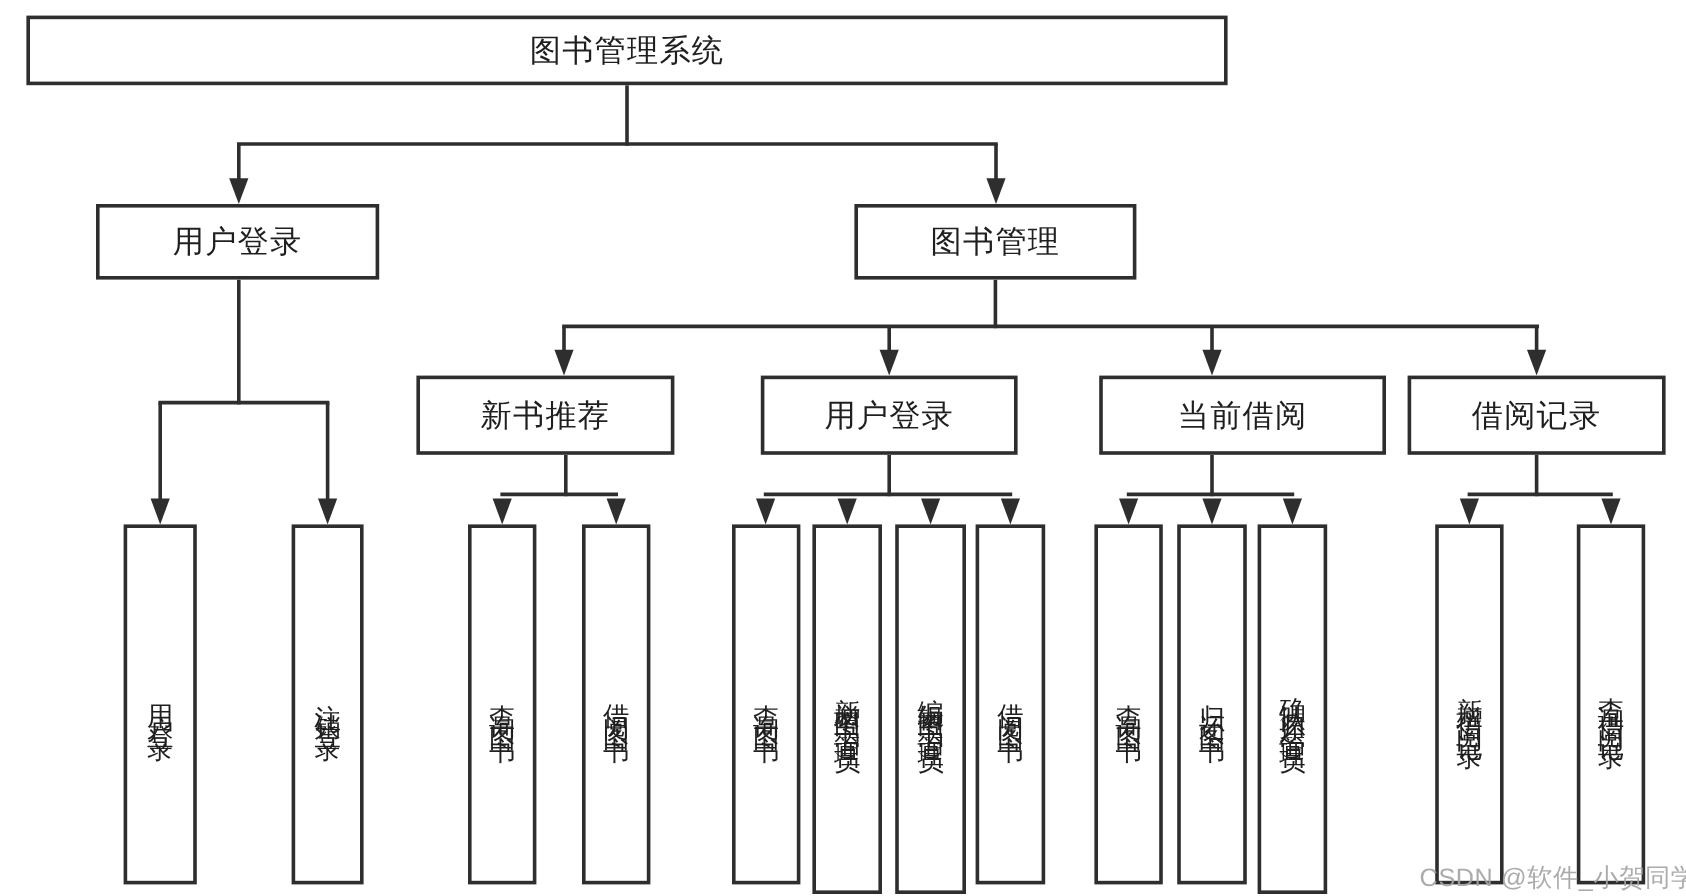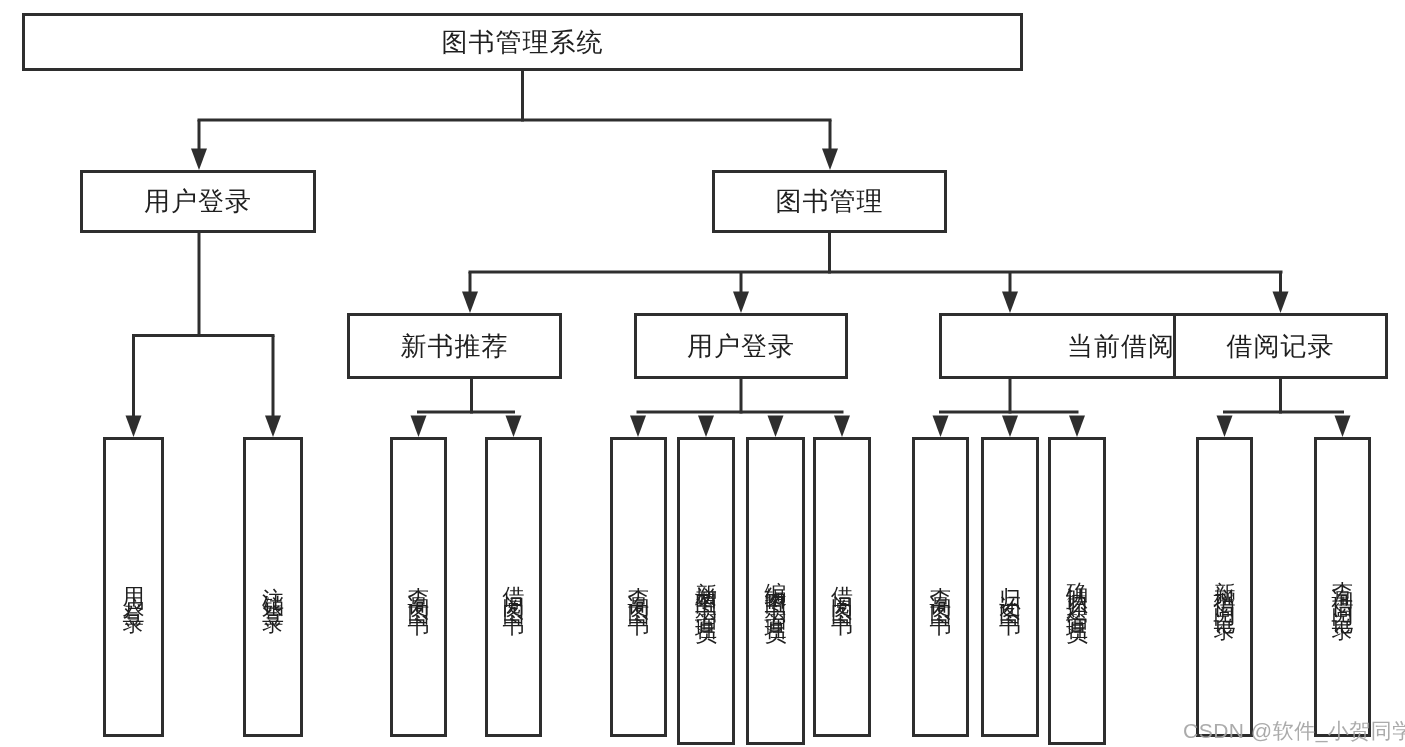--- a/index.html
+++ b/index.html
@@ -135,21 +135,21 @@
   <div class="hbox" style="left:712px; top:170px; width:235px; height:63px;">
     <span>图书管理</span>
   </div>
 
   <div class="hbox" style="left:347px; top:313px; width:215px; height:66px;">
     <span>新书推荐</span>
   </div>
   <div class="hbox" style="left:634px; top:313px; width:214px; height:66px;">
     <span>用户登录</span>
   </div>
-  <div class="hbox" style="left:939px; top:313px; width:239px; height:66px;justify-content:flex-end;">
+  <div class="hbox" style="left:916px; top:313px; width:239px; height:66px;">
     <span>当前借阅</span>
   </div>
   <div class="hbox" style="left:1173px; top:313px; width:215px; height:66px;">
     <span>借阅记录</span>
   </div>
 
   <div class="vbox" style="left:103px; top:437px; width:61px; height:300px;">
     <span class="vtext">用户登录</span>
   </div>
   <div class="vbox" style="left:243px; top:437px; width:60px; height:300px;">

